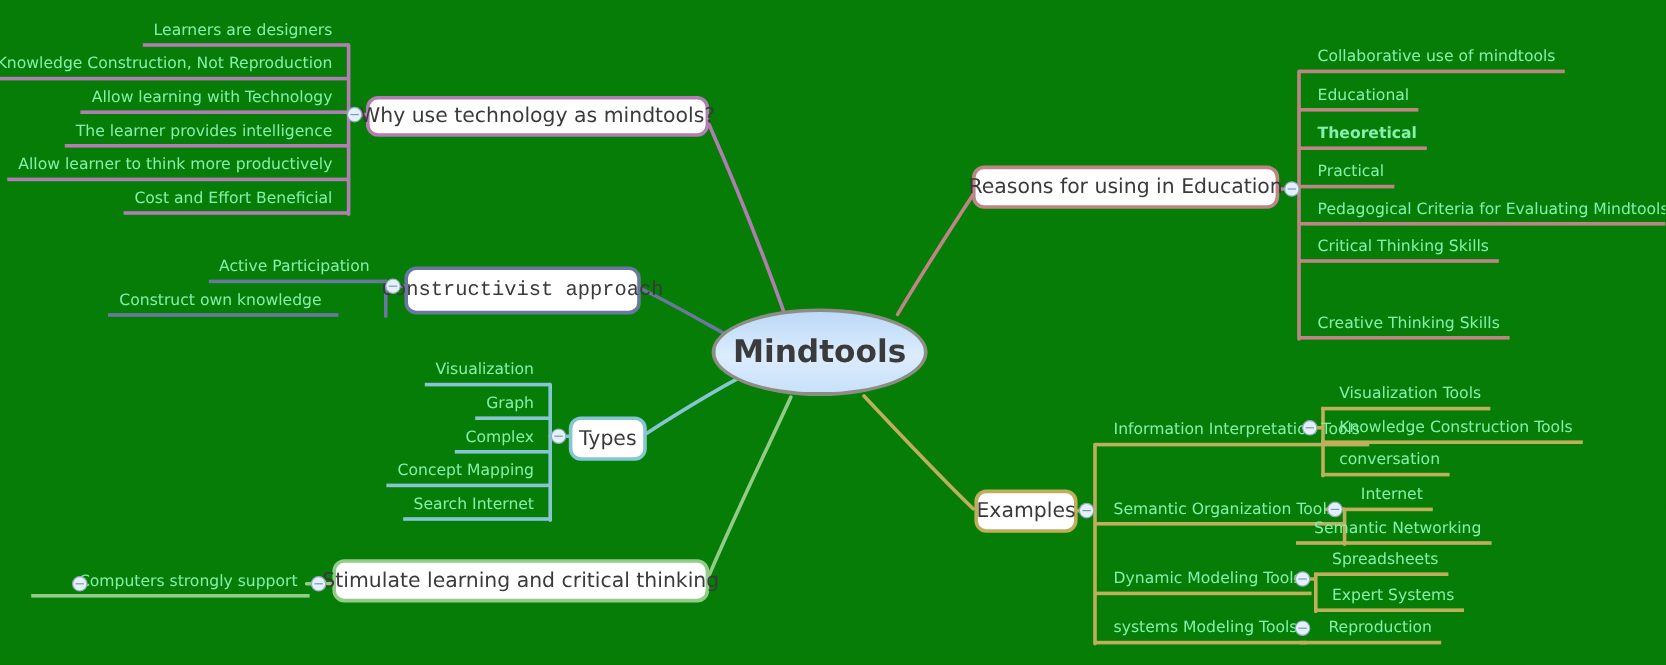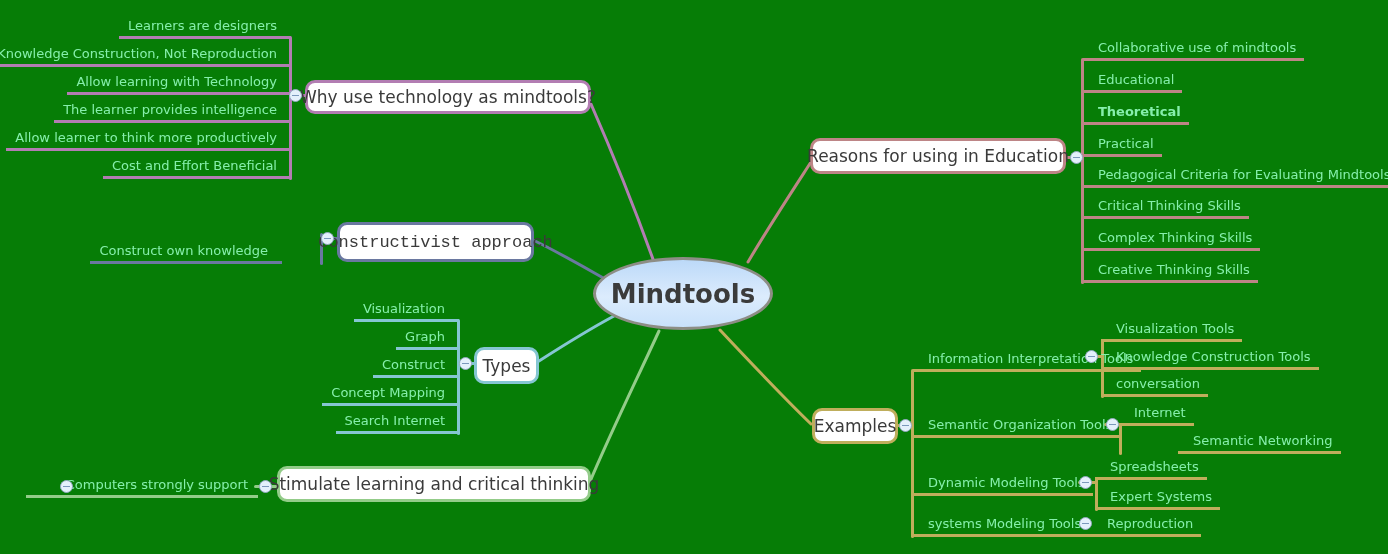--- a/index.html
+++ b/index.html
@@ -93,49 +93,49 @@
   <div class="node reas" style="left:810px; top:138px; width:256px; height:36px;">Reasons for using in Education</div>
   <div class="node exam" style="left:812px; top:408px; width:86px;  height:36px;">Examples</div>
 
   <div class="child child-l why" style="right:1097px; top:18px;">Learners are designers</div>
   <div class="child child-l why" style="right:1097px; top:46px;">Knowledge Construction, Not Reproduction</div>
   <div class="child child-l why" style="right:1097px; top:74px;">Allow learning with Technology</div>
   <div class="child child-l why" style="right:1097px; top:130px;">Allow learner to think more productively</div>
   <div class="child child-l why" style="right:1097px; top:102px;">The learner provides intelligence</div>
   <div class="child child-l why" style="right:1097px; top:158px;">Cost and Effort Beneficial</div>
 
+  <div class="child child-l cons" style="right:1066px; top:215px;">Active Participation</div>
   <div class="child child-l cons" style="right:1106px; top:243px;">Construct own knowledge</div>
 
   <div class="child child-l typ" style="right:929px; top:301px;">Visualization</div>
   <div class="child child-l typ" style="right:929px; top:329px;">Graph</div>
-  <div class="child child-l typ" style="right:929px; top:357px;">Construct</div>
+  <div class="child child-l typ" style="right:929px; top:357px;">Complex</div>
   <div class="child child-l typ" style="right:929px; top:385px;">Concept Mapping</div>
   <div class="child child-l typ" style="right:929px; top:413px;">Search Internet</div>
 
   <div class="child child-l stim" style="right:1130px; top:477px; padding-left:40px; padding-right:10px;">Computers strongly support</div>
 
   <div class="child child-r reas" style="left:1083px; top:40px;">Collaborative use of mindtools</div>
   <div class="child child-r reas" style="left:1083px; top:72px;">Educational</div>
   <div class="child child-r reas" style="left:1083px; top:104px;font-weight:bold;">Theoretical</div>
   <div class="child child-r reas" style="left:1083px; top:136px;">Practical</div>
   <div class="child child-r reas" style="left:1083px; top:167px;">Pedagogical Criteria for Evaluating Mindtools</div>
   <div class="child child-r reas" style="left:1083px; top:198px;">Critical Thinking Skills</div>
-  <div class="child child-r reas" style="left:1083px; top:230px;">Complex Thinking Skills</div>
   <div class="child child-r reas" style="left:1083px; top:262px;">Creative Thinking Skills</div>
 
   <div class="child child-r exam" style="left:913px; top:351px;">Information Interpretation Tools</div>
   <div class="child child-r exam" style="left:913px; top:417px;">Semantic Organization Tools</div>
   <div class="child child-r exam" style="left:913px; top:475px;">Dynamic Modeling Tools</div>
   <div class="child child-r exam" style="left:913px; top:516px;">systems Modeling Tools</div>
 
   <div class="child child-r exam" style="left:1101px; top:321px;">Visualization Tools</div>
   <div class="child child-r exam" style="left:1101px; top:349px;">Knowledge Construction Tools</div>
   <div class="child child-r exam" style="left:1101px; top:376px;">conversation</div>
   <div class="child child-r exam" style="left:1119px; top:405px;">Internet</div>
-  <div class="child child-r exam" style="left:1178px; top:433px;">Semantic Networking</div>
+  <div class="child child-r exam" style="left:1080px; top:433px;">Semantic Networking</div>
   <div class="child child-r exam" style="left:1095px; top:459px;">Spreadsheets</div>
   <div class="child child-r exam" style="left:1095px; top:489px;">Expert Systems</div>
   <div class="child child-r exam" style="left:1083px; top:516px; padding-left:24px;">Reproduction</div>
 
   <div class="fold" style="left:289px;  top:89px;"></div>
   <div class="fold" style="left:321px;  top:232px;"></div>
   <div class="fold" style="left:459px;  top:357px;"></div>
   <div class="fold" style="left:259px;  top:480px;"></div>
   <div class="fold" style="left:60px;   top:480px;"></div>
   <div class="fold" style="left:1070px; top:151px;"></div>

